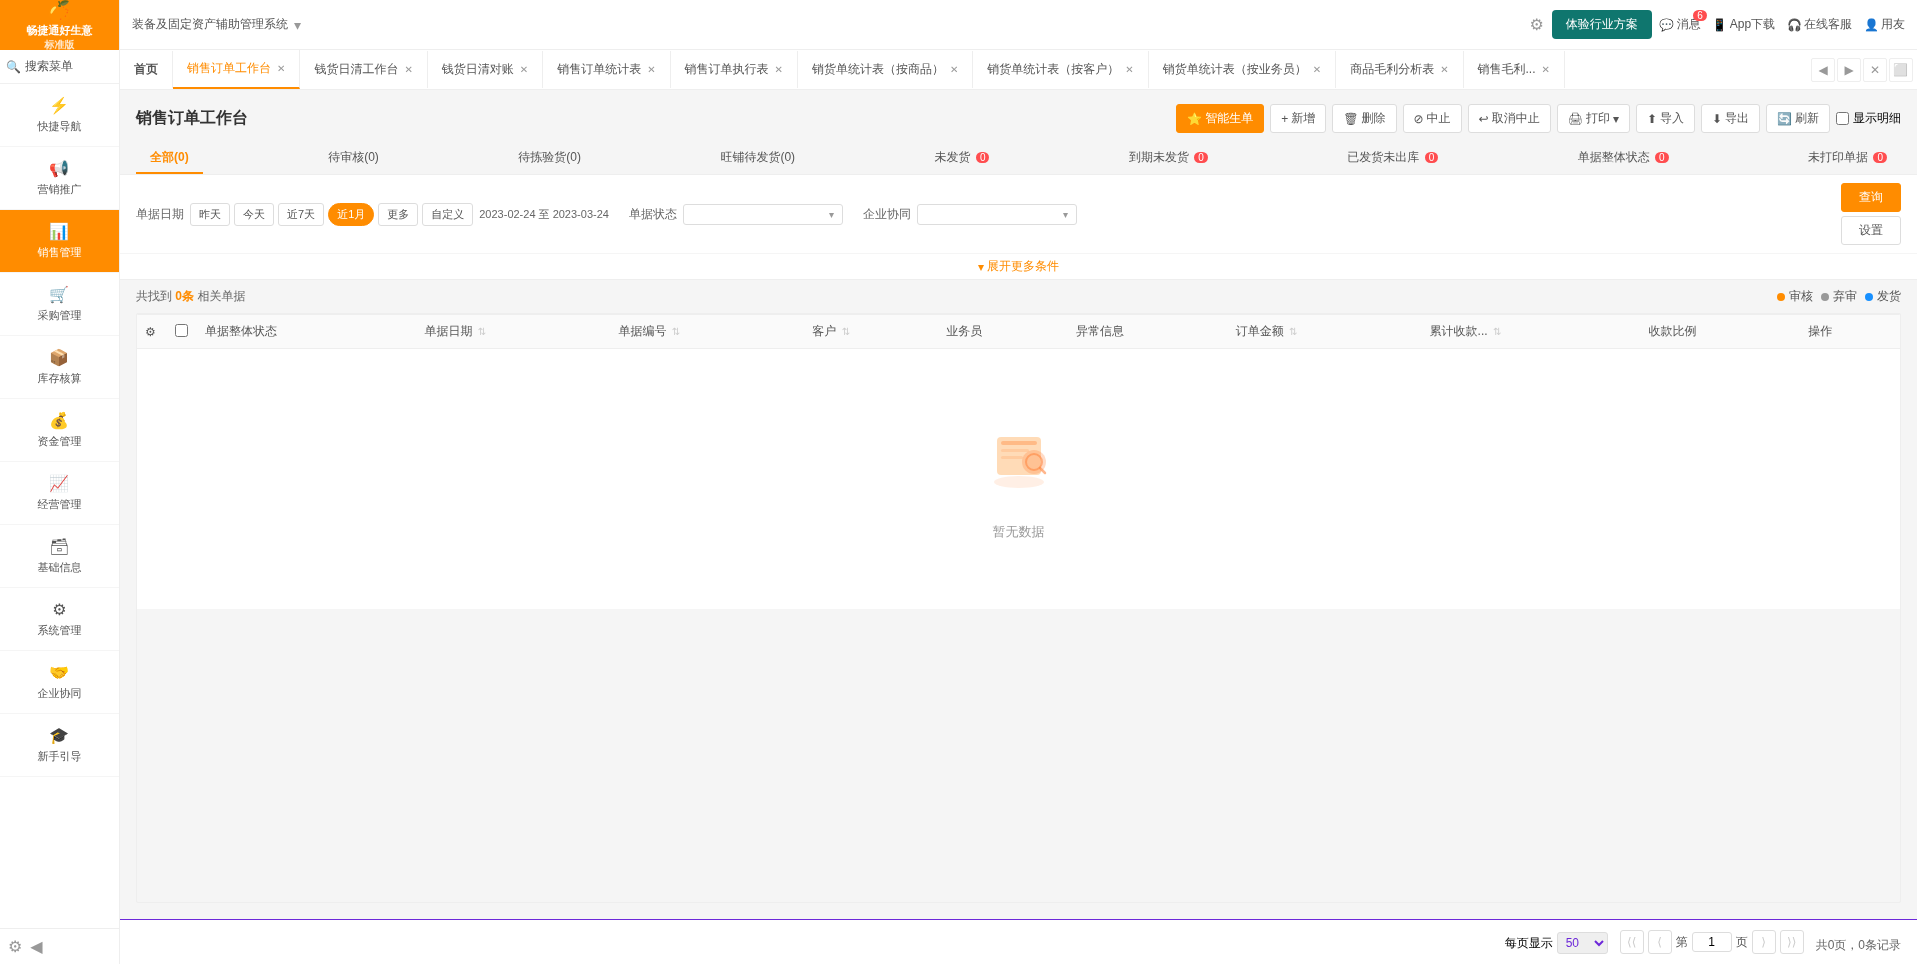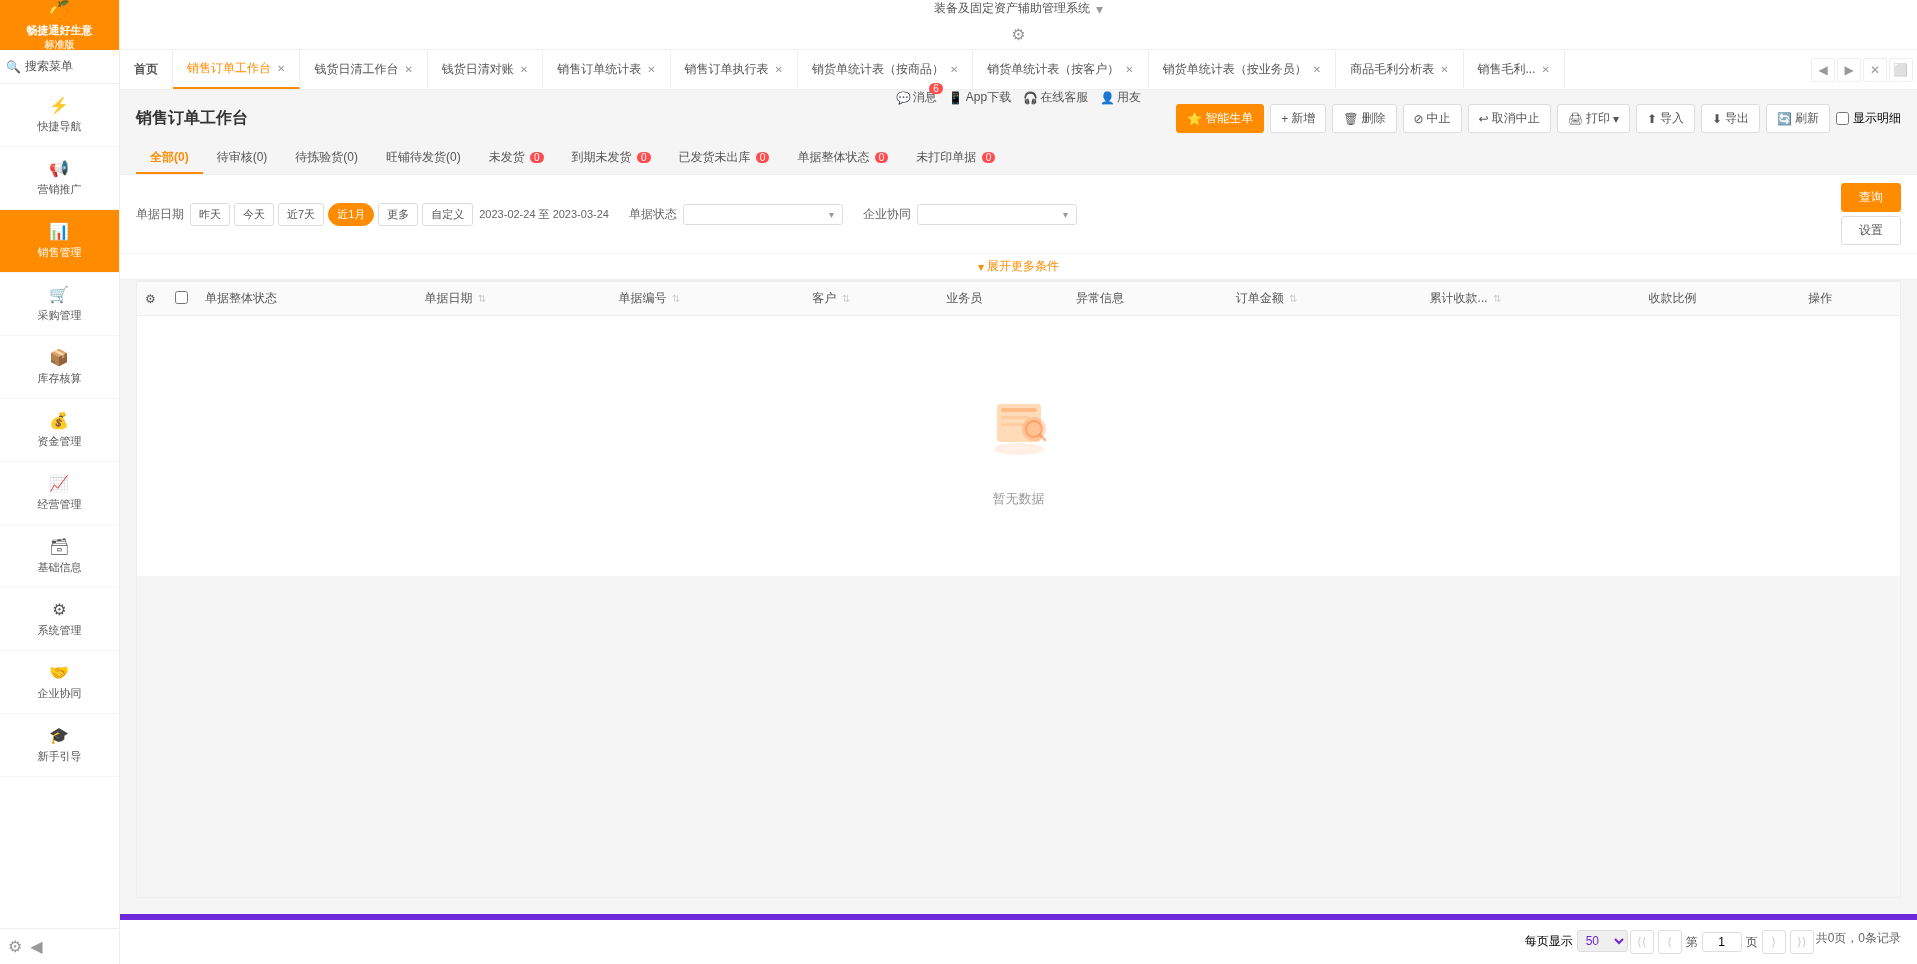--- a/index.html
+++ b/index.html
@@ -14,21 +14,21 @@
     .sidebar-nav-item.active { background: #ff8c00; color: #fff; }
     .sidebar-nav-item .nav-icon { font-size: 16px; }
     .sidebar-nav-item .nav-label { font-size: 11px; text-align: center; }
     .sidebar-bottom { margin-top: auto; border-top: 1px solid #eee; display: flex; align-items: center; padding: 8px; gap: 8px; }
     .sidebar-bottom .gear-icon, .sidebar-bottom .arrow-icon { font-size: 16px; color: #999; cursor: pointer; }
 
     
     .main { flex: 1; display: flex; flex-direction: column; overflow: hidden; }
 
     
-    .topbar { height: 50px; background: #fff; border-bottom: 1px solid #eee; display: flex; align-items: center; padding: 0 12px; gap: 8px; flex-direction: column; }
+    .topbar { height: 50px; background: #fff; border-bottom: 1px solid #eee; display: flex; align-items: center; padding: 0 12px; gap: 8px; }
     .topbar-app-name { font-size: 12px; color: #555; flex: 1; display: flex; align-items: center; gap: 6px; }
     .topbar-app-name .app-title { color: #555; }
     .topbar-btn { background: #0f766e; color: #fff; border: none; padding: 6px 14px; border-radius: 4px; cursor: pointer; font-size: 12px; }
     .topbar-right { display: flex; align-items: center; gap: 12px; color: #555; }
     .topbar-right .badge-item { position: relative; display: flex; align-items: center; gap: 2px; cursor: pointer; }
     .topbar-right .badge { background: #ff4d4f; color: #fff; border-radius: 10px; padding: 0 4px; font-size: 10px; position: absolute; top: -6px; right: -6px; }
     .topbar-gear { font-size: 16px; color: #999; cursor: pointer; }
     .topbar-chevron { font-size: 14px; color: #999; cursor: pointer; }
 
     
@@ -39,21 +39,21 @@
     .tab-close { color: #999; font-size: 10px; cursor: pointer; margin-left: 2px; }
     .tabbar-actions { margin-left: auto; display: flex; align-items: center; gap: 2px; padding: 0 4px; flex-shrink: 0; }
     .tabbar-action-btn { width: 24px; height: 24px; display: flex; align-items: center; justify-content: center; cursor: pointer; color: #999; border: 1px solid #eee; border-radius: 2px; }
     .page-header { padding: 14px 16px 0; display: flex; align-items: center; justify-content: space-between; }
     .page-title { font-size: 16px; font-weight: bold; color: #333; }
     .page-actions { display: flex; align-items: center; gap: 6px; }
     .action-btn { display: flex; align-items: center; gap: 3px; padding: 5px 10px; border: 1px solid #ddd; border-radius: 3px; cursor: pointer; background: #fff; color: #555; font-size: 12px; }
     .action-btn.primary { background: #ff8c00; color: #fff; border-color: #ff8c00; }
 
     
-    .sub-tabs { display: flex; align-items: center; padding: 10px 16px 0; gap: 0; border-bottom: 1px solid #eee; }
+    .sub-tabs { display: flex; align-items: center; padding: 10px 16px 0; gap: 14px; border-bottom: 1px solid #eee; justify-content: space-between; }
     .sub-tab { padding: 6px 14px; cursor: pointer; color: #555; font-size: 12px; border-bottom: 2px solid transparent; }
     .sub-tab.active { color: #ff8c00; border-bottom: 2px solid #ff8c00; font-weight: bold; }
     .sub-tab .badge-red { background: #ff4d4f; color: #fff; border-radius: 10px; padding: 0 4px; font-size: 10px; margin-left: 2px; }
     .filter-item { display: flex; align-items: center; gap: 6px; }
     .filter-label { color: #666; white-space: nowrap; }
     .filter-date-btns { display: flex; align-items: center; gap: 4px; }
     .date-btn { padding: 3px 8px; border: 1px solid #ddd; border-radius: 3px; cursor: pointer; color: #555; background: #fff; font-size: 11px; }
     .date-btn.active { background: #ff8c00; color: #fff; border-color: #ff8c00; border-radius: 12px; }
     .filter-select { display: flex; align-items: center; gap: 4px; padding: 4px 8px; border: 1px solid #ddd; border-radius: 3px; min-width: 120px; cursor: pointer; background: #fff; }
     .filter-select .arrow { color: #999; font-size: 10px; margin-left: auto; }
@@ -80,21 +80,21 @@
     .check-col { width: 30px; }
     .settings-col { width: 30px; }
     .table-wrapper { flex: 1; overflow: auto; border: 1px solid #eee; border-radius: 2px; }
 
     
     .empty-state { display: flex; flex-direction: column; align-items: center; justify-content: center; padding: 60px 0; }
     .empty-icon { font-size: 60px; color: #ffcc99; margin-bottom: 12px; }
     .empty-text { color: #999; font-size: 13px; }
 
     
-    .table-footer { display: flex; align-items: flex-start; justify-content: flex-end; padding: 10px 16px; background: #fff; border-top: 6px solid #6d28d9; gap: 2px; flex-shrink: 0; }
+    .table-footer { display: flex; align-items: flex-end; justify-content: flex-end; padding: 10px 16px; background: #fff; border-top: 1px solid #6d28d9; gap: 12px; flex-shrink: 0; }
     .page-size-select { display: flex; align-items: center; gap: 4px; }
     .page-nav { display: flex; align-items: center; gap: 4px; color: #555; }
     .page-nav-btn { width: 24px; height: 24px; display: flex; align-items: center; justify-content: center; border: 1px solid #ddd; border-radius: 3px; cursor: pointer; color: #555; }
     .page-nav-btn.disabled { color: #ccc; cursor: not-allowed; }
     .page-input { width: 40px; border: 1px solid #ddd; border-radius: 3px; padding: 2px 4px; text-align: center; }
     .total-info { color: #666; }
     select.per-page { border: 1px solid #ddd; border-radius: 3px; padding: 2px 4px; color: #6d28d9; }
 
     
     .hscroll-area { height: 16px; overflow-x: auto; }
@@ -366,20 +366,41 @@
     </div>
     <div class="filter-expand-row">
       <div class="expand-btn">
         <span>▾</span>
         <span>展开更多条件</span>
       </div>
     </div>
   </div>
 
   <div class="table-area">
+    <div class="table-header-bar">
+      <div class="table-summary">
+        <span>共找到</span>
+        <span class="count">0条</span>
+        <span>相关单据</span>
+      </div>
+      <div class="table-right-actions">
+        <div class="table-action-link">
+          <span class="dot dot-orange"></span>
+          <span>审核</span>
+        </div>
+        <div class="table-action-link">
+          <span class="dot dot-gray"></span>
+          <span>弃审</span>
+        </div>
+        <div class="table-action-link">
+          <span class="dot dot-blue"></span>
+          <span>发货</span>
+        </div>
+      </div>
+    </div>
 
     <div class="table-wrapper">
       <table class="data-table">
         <thead>
           <tr>
             <th class="settings-col">⚙</th>
             <th class="check-col">
               <input type="checkbox" style="">
             </th>
             <th>

